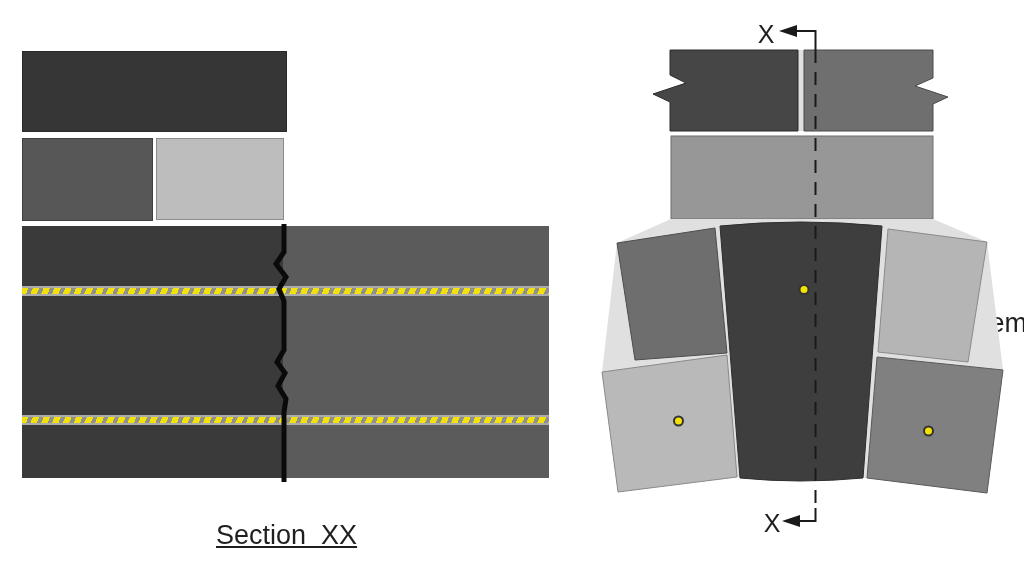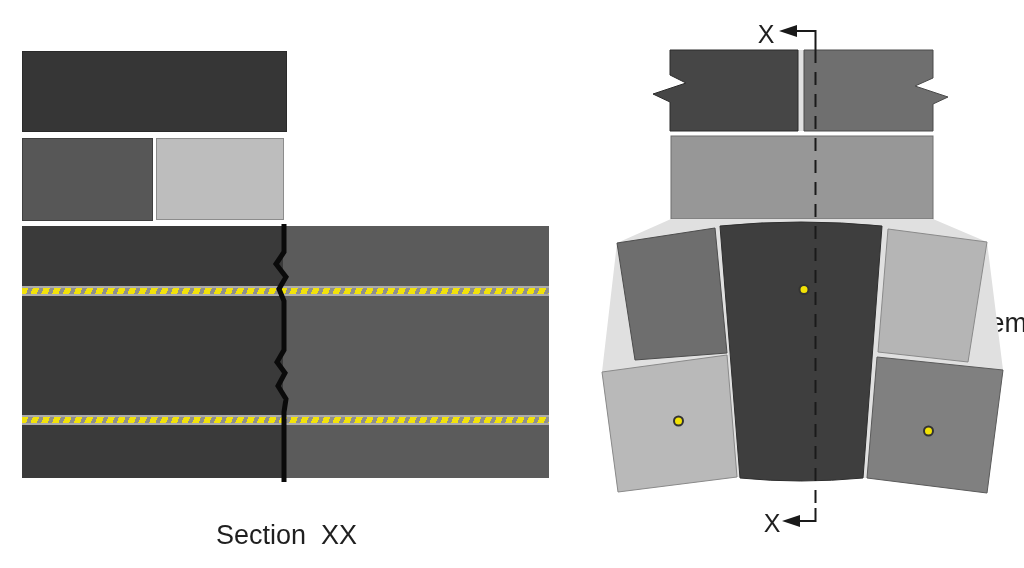--- a/index.html
+++ b/index.html
@@ -24,21 +24,21 @@
   .rope-upper { top:60px; }
   .rope-lower { top:189px; }
   .crack-svg { left:255px; top:222px; width:60px; height:262px; position:absolute; }
   
   .legend-dot {
     position:absolute; left:480px; top:168px; width:8px; height:8px; border-radius:50%;
     background:var(--marker_yellow); border:2px solid var(--marker_outline);
   }
   .label { position:absolute; color:var(--text); white-space:pre; }
   .legend-label  { left:500px; top:158px; font-size:27px; }
-  .section-title { left:216px; top:520px; font-size:27px; }
+  .section-title { left:216px; top:520px; font-size:27px;text-decoration:underline; }
   
   .elev-svg { left:585px; top:8px; width:440px; height:552px; position:absolute; }
   .elev-svg text { font-family:"Liberation Sans", sans-serif; font-size:25px; fill:var(--text); }
 </style>
 </head>
 <body>
 
 <div class="canvas">
 
   <div class="abs" style="left:0;top:0;width:570px;height:568px;">

